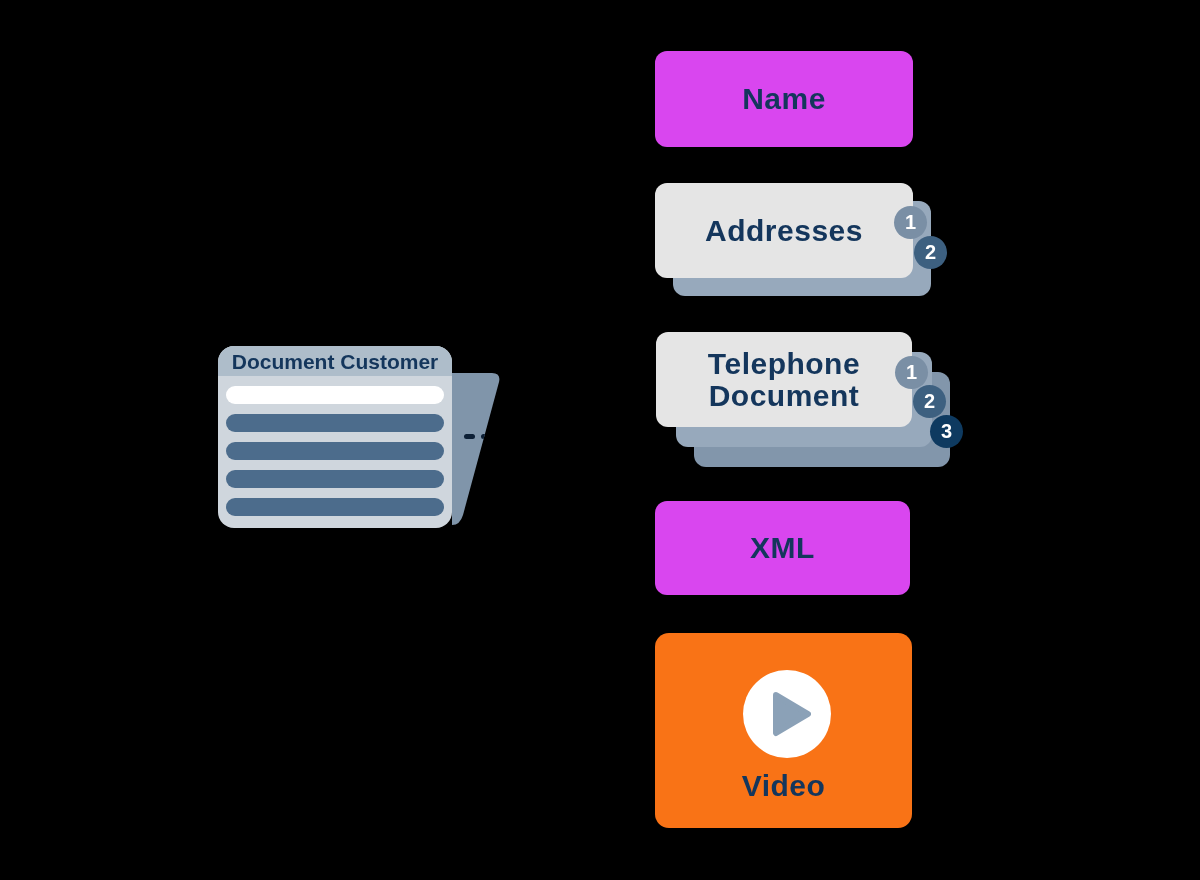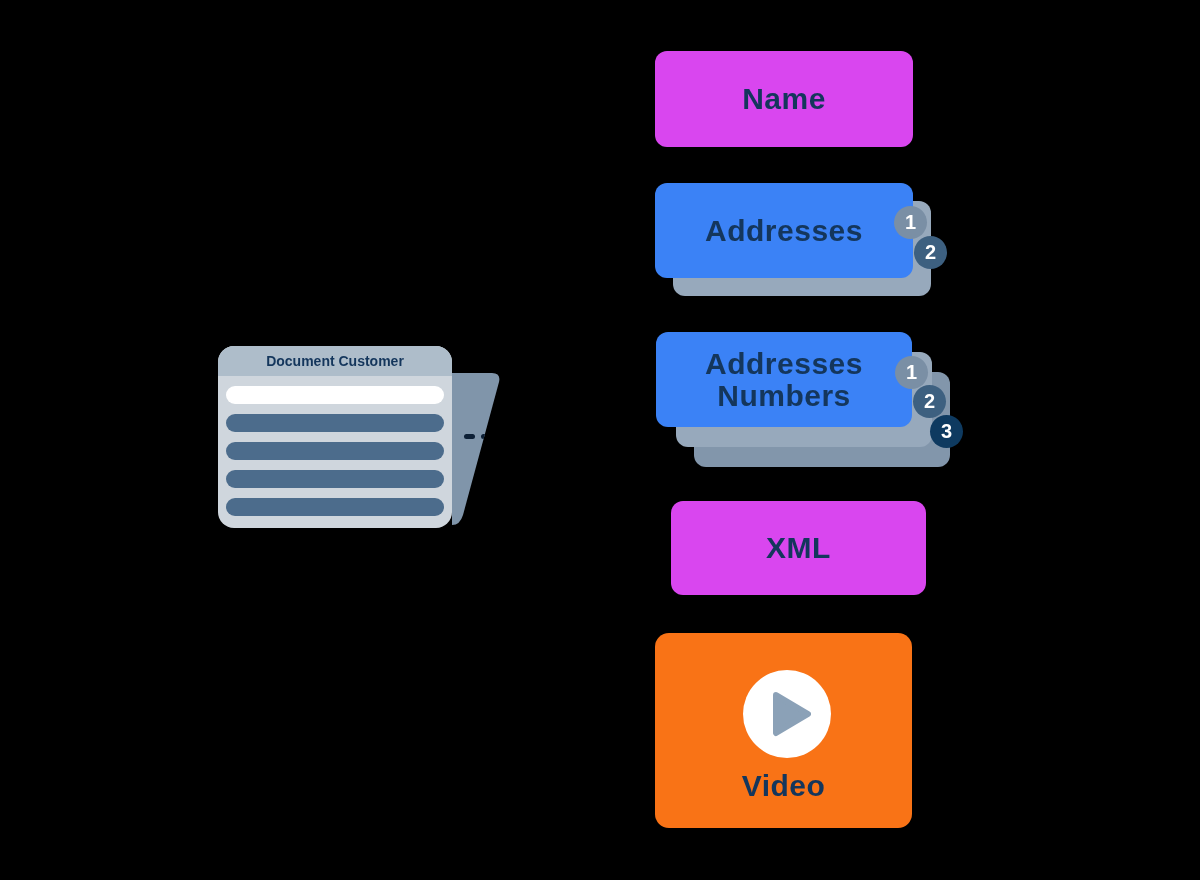--- a/index.html
+++ b/index.html
@@ -33,21 +33,21 @@
     border-radius: 16px;
     z-index: 2;
   }
   .doc-header {
     height: 30px;
     line-height: 31px;
     background: #aebdca;
     border-radius: 16px 16px 0 0;
     text-align: center;
     color: #14365c;
-    font-size: 14px;
+    font-size: 21px;
     font-weight: bold;
     white-space: nowrap;
     overflow: hidden;
   }
   .doc-rows {
     padding: 10px 8px 0 8px;
   }
   .doc-row {
     height: 18px;
     border-radius: 9px;
@@ -64,35 +64,35 @@
     display: flex;
     align-items: center;
     justify-content: center;
     color: #14365c;
     font-size: 30px;
     font-weight: bold;
     letter-spacing: 0.5px;
     text-align: center;
   }
   .card-name  { left: 655px; top: 51px;  width: 258px; height: 96px; }
-  .card-xml   { left: 671px; top: 501px; width: 255px; height: 94px; }
+  .card-xml   { left: 655px; top: 501px; width: 255px; height: 94px; }
 
   .stack {
     position: absolute;
   }
   .stack-addresses { left: 655px; top: 183px; width: 258px; height: 95px; }
   .stack-telephone { left: 656px; top: 332px; width: 256px; height: 95px; }
   .layer {
     position: absolute;
     width: 100%;
     height: 100%;
     border-radius: 12px;
   }
   .layer.front {
-    background: #3b82f6;
+    background: #e5e5e5;
     z-index: 3;
     display: flex;
     align-items: center;
     justify-content: center;
     color: #14365c;
     font-size: 30px;
     font-weight: bold;
     letter-spacing: 0.5px;
     text-align: center;
   }
@@ -195,21 +195,21 @@
       <span>Addresses</span>
     </div>
     <div class="badge b1">1</div>
     <div class="badge b2">2</div>
   </div>
 
   <div class="stack stack-telephone">
     <div class="layer back-3"></div>
     <div class="layer mid-3"></div>
     <div class="layer front">
-      <span class="wrap-label">Addresses Numbers</span>
+      <span class="wrap-label">Telephone Document</span>
     </div>
     <div class="badge b1">1</div>
     <div class="badge b2">2</div>
     <div class="badge b3">3</div>
   </div>
 
   <div class="card card-xml">
     <span>XML</span>
   </div>
 

